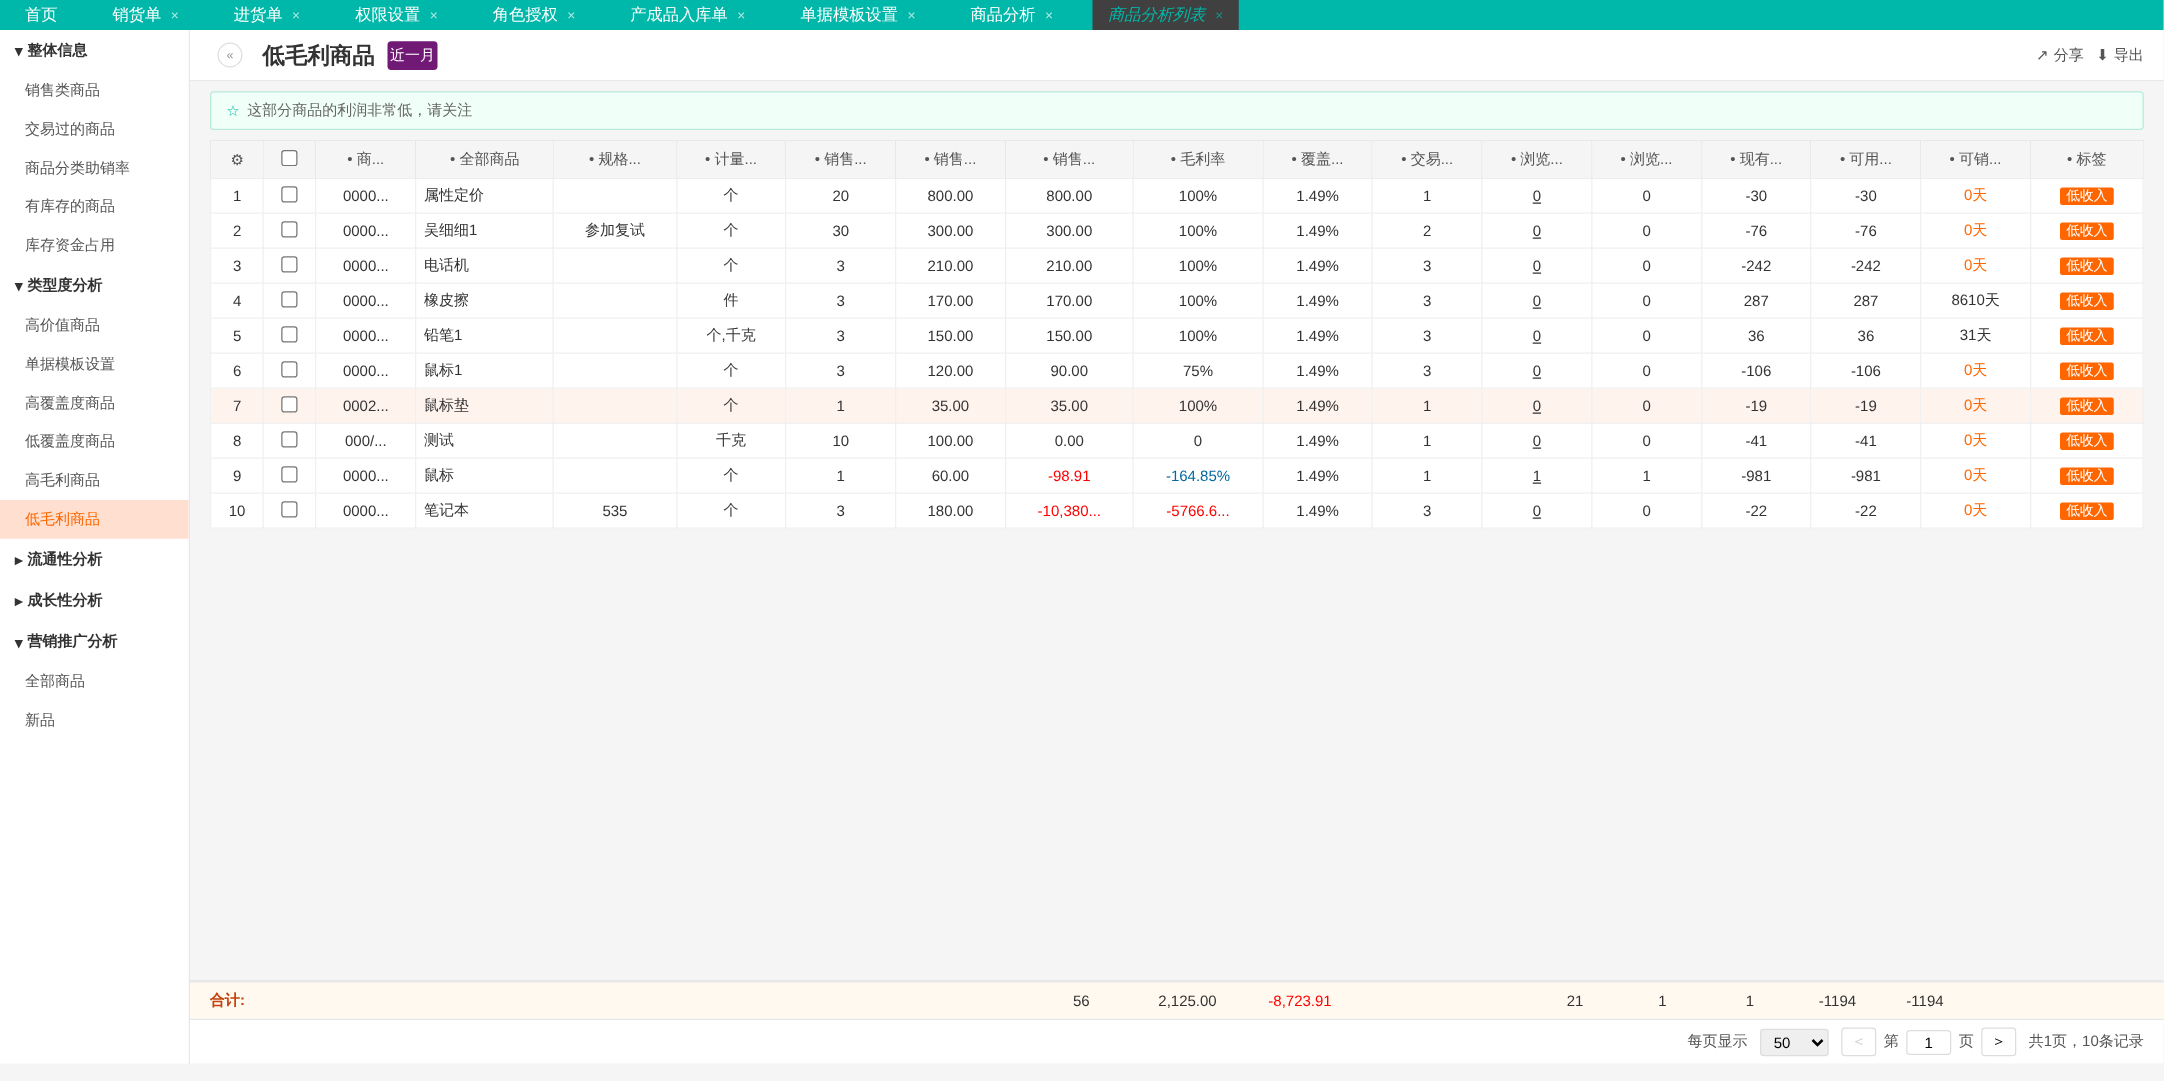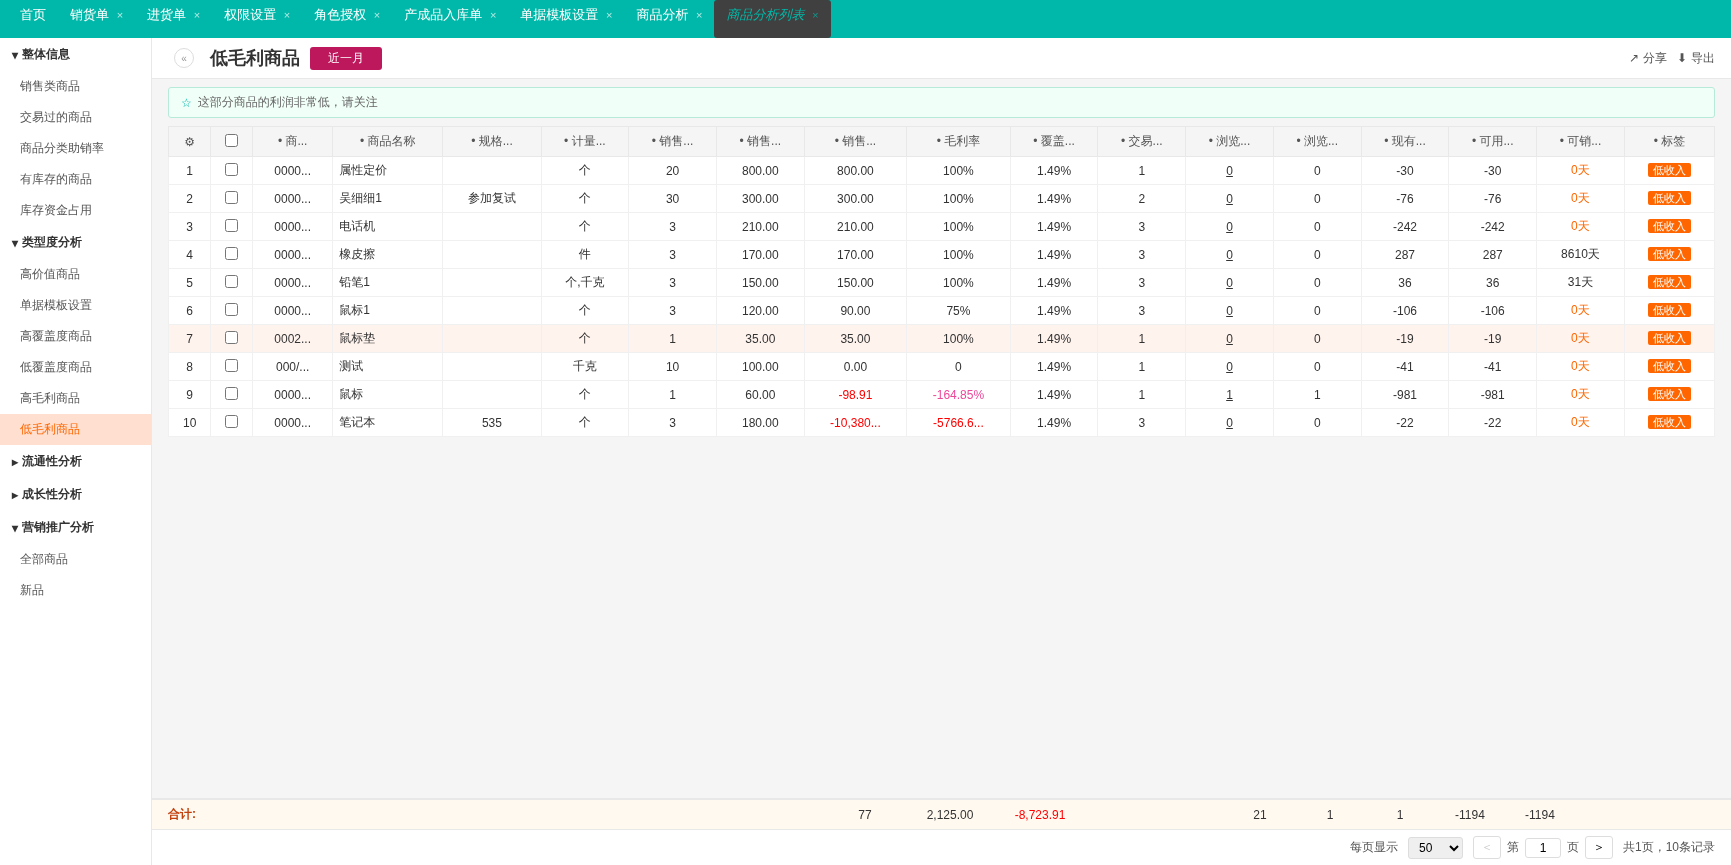--- a/index.html
+++ b/index.html
@@ -2,23 +2,24 @@
 <html><head>
   <meta charset="utf-8">
   <style>
     * { box-sizing: border-box; margin: 0; padding: 0; }
     body { font-family: "Microsoft YaHei", "PingFang SC", sans-serif; font-size: 12px; background: #f5f5f5; color: #333; }
 
     
     .top-nav {
       background: #00b8a9;
       display: flex;
-      height: 38px;
+      align-items: center;
+      height: 24px;
       padding: 0 8px;
-      gap: 0;
+      gap: 20px;
     }
     .nav-item {
       color: #fff;
       padding: 6px 12px;
       cursor: pointer;
       border-radius: 3px;
       font-size: 13px;
       white-space: nowrap;
     }
     .nav-item.active { background: #404040; color: #00b8a9; font-style: italic; }
@@ -73,25 +74,25 @@
       background: #fff;
       border-bottom: 1px solid #e8e8e8;
       gap: 10px;
     }
     .page-title {
       font-size: 18px;
       font-weight: bold;
       color: #333;
     }
     .btn-period {
-      background: #be185d;
+      background: #701a75;
       color: #fff;
       border: none;
       border-radius: 3px;
-      padding: 3px 18px;
+      padding: 3px 2px;
       cursor: pointer;
       font-size: 12px;
     }
     .search-box {
       display: flex;
       align-items: center;
       border: 1px solid #ddd;
       border-radius: 3px;
       padding: 3px 8px;
       flex: 1;
@@ -328,21 +329,21 @@
         <thead>
           <tr>
             <th>
                 <span class="col-label">⚙</span>
               </th>
             <th><input type="checkbox" style=""></th>
             <th>
                 <span class="col-label">• 商...</span>
               </th>
             <th>
-                <span class="col-label">• 商品名称</span>
+                <span class="col-label">• 全部商品</span>
               </th>
             <th>
                 <span class="col-label">• 规格...</span>
               </th>
             <th>
                 <span class="col-label">• 计量...</span>
               </th>
             <th>
                 <span class="col-label">• 销售...</span>
               </th>
@@ -545,21 +546,21 @@
             <tr>
     <td>9</td>
     <td><input type="checkbox" style=""></td>
     <td>0000...</td>
     <td class="text-left">鼠标</td>
     <td></td>
     <td>个</td>
     <td>1</td>
     <td>60.00</td>
     <td style="color:#f00">-98.91</td>
-    <td style="color:#ec4899">-164.85%</td>
+    <td style="color:#0369a1">-164.85%</td>
     <td>1.49%</td>
     <td>1</td>
     <td class="underline">1</td>
     <td>1</td>
     <td>-981</td>
     <td>-981</td>
     <td class="text-orange">0天</td>
     <td><span class="tag-badge">低收入</span></td>
   </tr>
             <tr>
@@ -582,21 +583,21 @@
     <td class="text-orange">0天</td>
     <td><span class="tag-badge">低收入</span></td>
   </tr>
           </tbody>
       </table>
     </div>
 
     <div class="table-footer">
       <span class="total-label">合计:</span>
       <span style="flex:1 0 0"></span>
-      <span style="min-width:80px;text-align:center">77</span>
+      <span style="min-width:80px;text-align:center">56</span>
       <span style="min-width:90px;text-align:center">2,125.00</span>
       <span style="min-width:90px;text-align:center;color:#f00">-8,723.91</span>
       <span style="min-width:70px;text-align:center"></span>
       <span style="min-width:70px;text-align:center"></span>
       <span style="min-width:70px;text-align:center">21</span>
       <span style="min-width:70px;text-align:center">1</span>
       <span style="min-width:70px;text-align:center">1</span>
       <span style="min-width:70px;text-align:center">-1194</span>
       <span style="min-width:70px;text-align:center">-1194</span>
       <span style="min-width:70px;text-align:center"></span>

